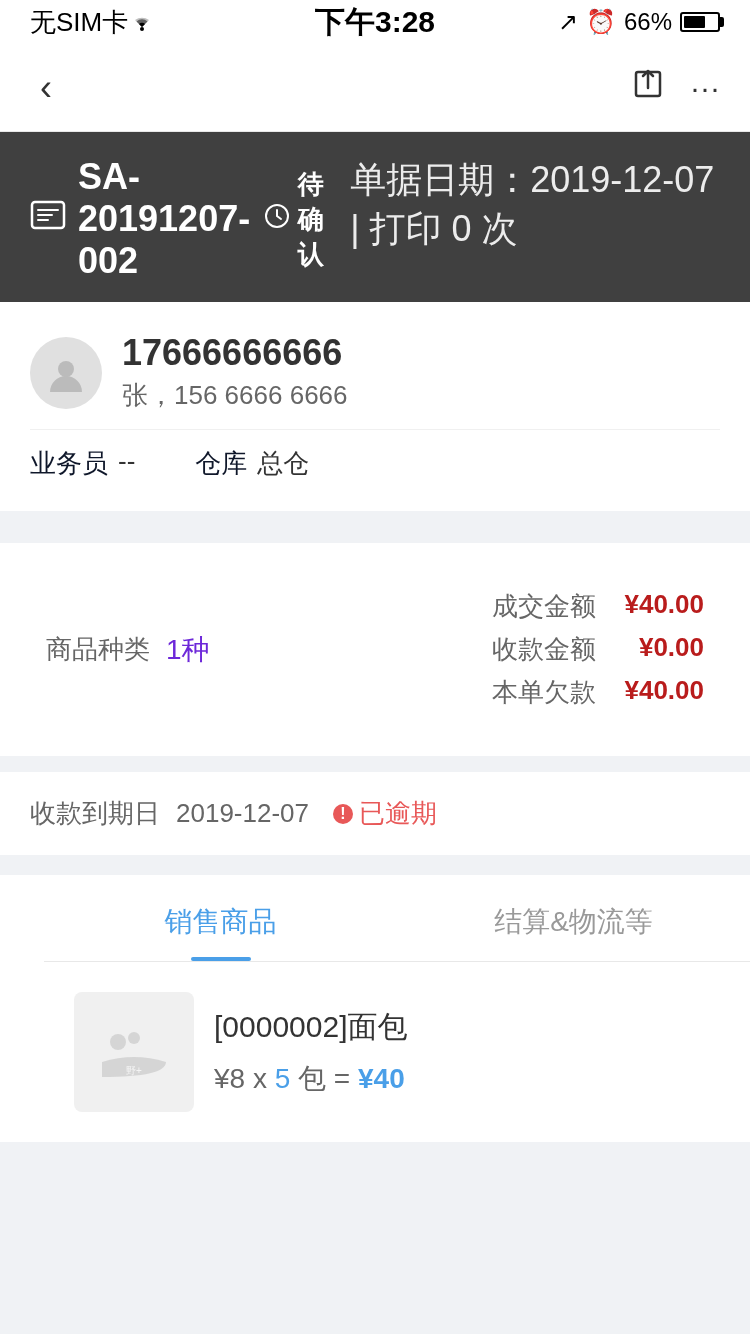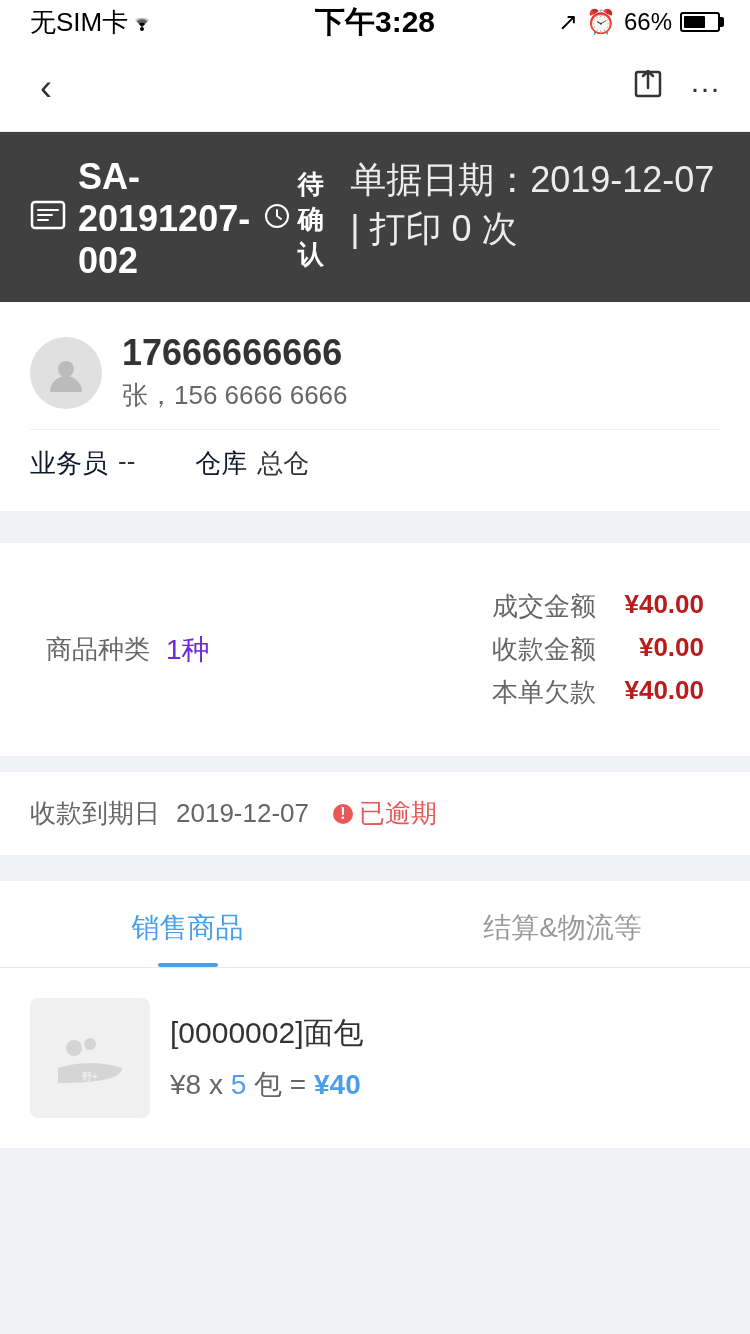--- a/index.html
+++ b/index.html
@@ -142,20 +142,21 @@
     }
     .order-date {
       color: rgba(255,255,255,0.9);
       font-size: 36px;
     }
 
     
     .card {
       background: #fff;
       margin-bottom: 16px;
+      padding-left: 44px;
     }
 
     
     .customer-section {
       background: #fff;
       padding: 30px;
       margin-bottom: 16px;
     }
     .customer-top {
       display: flex;
@@ -229,21 +230,21 @@
       gap: 8px;
       font-size: 26px;
     }
     .amount-label { color: #666; }
     .amount-value { color: #b91c1c; font-weight: 700; min-width: 100px; text-align: right; }
 
     
     .due-section {
       background: #fff;
       padding: 24px 30px;
-      margin-bottom: 26px;
+      margin-bottom: 20px;
       display: flex;
       align-items: center;
       gap: 16px;
       font-size: 26px;
       color: #666;
     }
     .overdue-badge {
       display: flex;
       align-items: center;
       gap: 6px;

